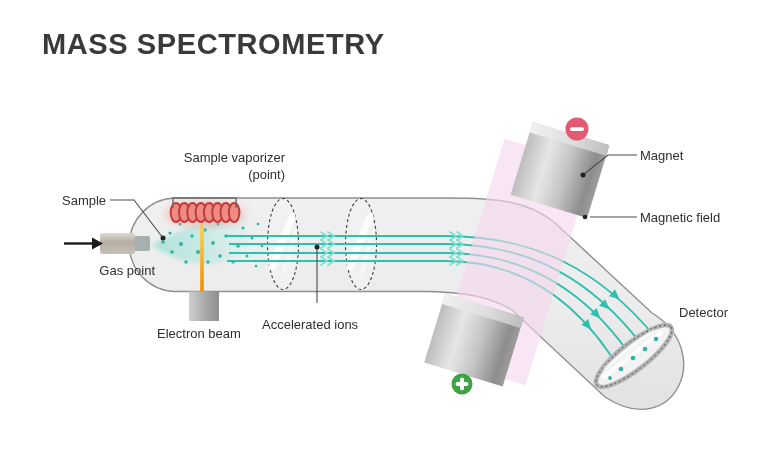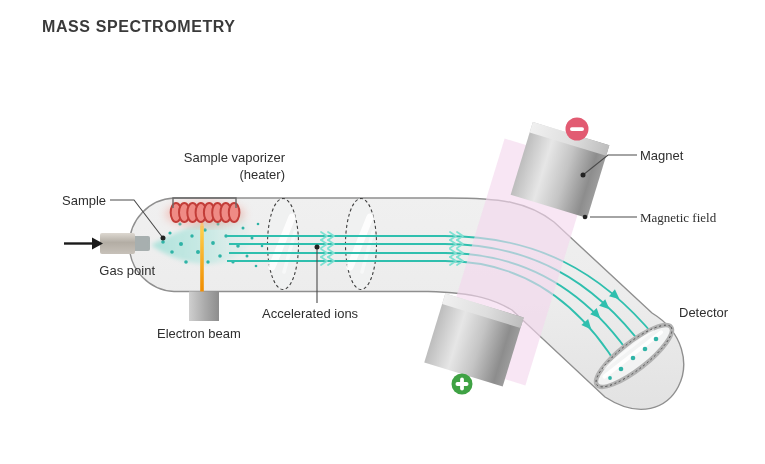--- a/index.html
+++ b/index.html
@@ -1,21 +1,21 @@
 <!DOCTYPE html>
 <html style="--title: #3a3a3a; --label: #2f2f2f; --ion-beam-teal: #2fbfae; --ion-arrow-light: #7fe0d2; --heater-coil-red: #c23d38; --heater-fill: #ef8b85; --electron-beam-orange: #f29100; --magnetic-field-pink: #f3d7ee; --negative-badge: #e25b72; --positive-badge: #3fa244; --tube-fill: #ebebeb; --tube-stroke: #8f8f8f; --spray-teal: #2fb3a6;"><head>
 <meta charset="utf-8">
 <style>
   html,body{margin:0;padding:0;background:#ffffff;}
   #stage{position:relative;width:765px;height:464px;background:#fff;overflow:hidden;
          font-family:"Liberation Sans", sans-serif;}
   #stage svg{position:absolute;left:0;top:0;}
   .label{position:absolute;font-size:13px;color:var(--label,#2f2f2f);white-space:nowrap;text-align:right;}
   .label.center{white-space:normal;line-height:17px;}
-  #title{position:absolute;left:42px;top:18px;font-size:16px;font-weight:600;
+  #title{position:absolute;left:42px;top:28px;font-size:29px;font-weight:600;
          letter-spacing:0.6px;color:var(--title,#3a3a3a);}
   
   .tube-outline{fill:url(#tubeGrad);stroke:var(--tube-stroke,#8f8f8f);stroke-width:1.4;}
   .ion{stroke:var(--ion-beam-teal,#2fbfae);stroke-width:1.8;fill:none;}
   .ion-chevron{stroke:var(--ion-arrow-light,#7fe0d2);stroke-width:1.7;fill:none;
                stroke-linecap:round;stroke-linejoin:round;}
   .ion-arrowhead{fill:var(--ion-beam-teal,#2fbfae);}
   .coil{stroke:var(--heater-coil-red,#c23d38);stroke-width:2;fill:var(--heater-fill,#ef8b85);}
   .bracket{stroke:#6a6a6a;stroke-width:1.4;fill:none;}
   .pointer{stroke:#4a4a4a;stroke-width:1.1;fill:none;}
@@ -227,31 +227,31 @@
     <g>
       <path class="pointer" d="M637,217 L590,217"></path>
         <circle class="pointer-dot" cx="585" cy="217" r="2.3"></circle>
     </g>
   </svg>
 
   <div id="title">MASS SPECTROMETRY</div>
 
   <div class="label center" style="left:115px;top:149px;width:170px;">
     <div>Sample vaporizer</div>
-    <div>(heater)</div>
+    <div>(point)</div>
   </div>
 
   <div class="label" style="left:62px;top:193px;">Sample</div>
 
   <div class="label center" style="left:33px;top:262px;width:122px;">
     <div>Gas point</div>
   </div>
 
   <div class="label" style="left:157px;top:326px;">Electron beam</div>
 
-  <div class="label" style="left:262px;top:306px;">Accelerated ions</div>
+  <div class="label" style="left:262px;top:317px;">Accelerated ions</div>
 
   <div class="label" style="left:640px;top:148px;">Magnet</div>
 
-  <div class="label" style="left:640px;top:210px;font-family:Liberation Serif, serif;">Magnetic field</div>
+  <div class="label" style="left:640px;top:210px;">Magnetic field</div>
 
   <div class="label" style="left:679px;top:305px;">Detector</div>
 </div>
 
 </body></html>

